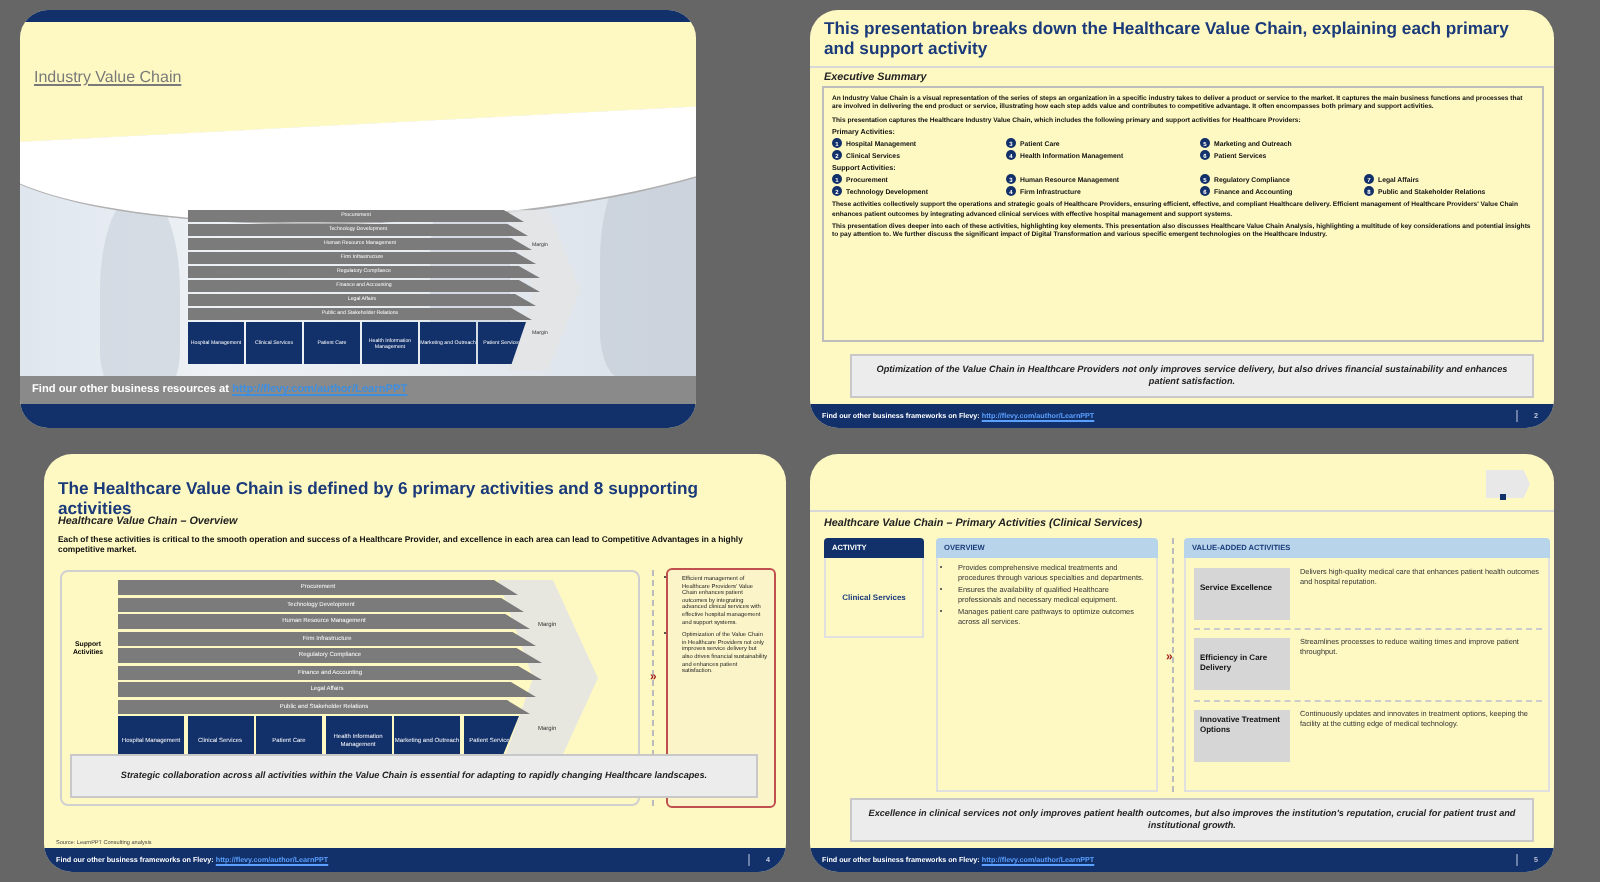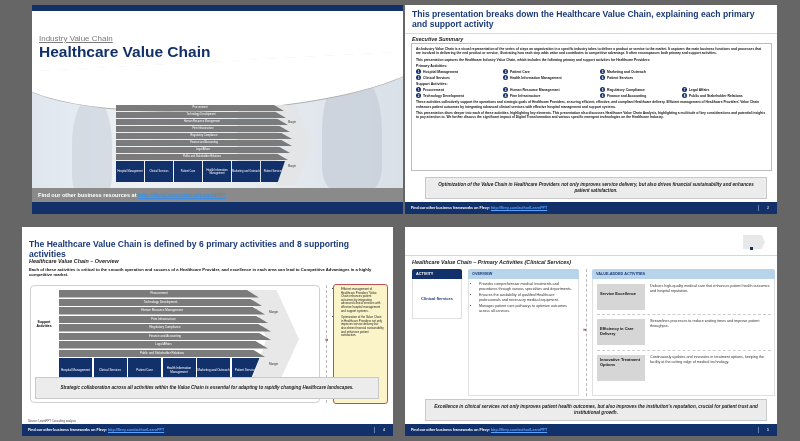--- a/index.html
+++ b/index.html
@@ -1,18 +1,18 @@
 <!DOCTYPE html>
 <html><head>
 <meta charset="utf-8">
 <style>
   * { box-sizing: border-box; margin: 0; padding: 0; }
   html, body { width: 800px; height: 441px; background: #666666; overflow: hidden; font-family: "Liberation Sans", sans-serif; }
-  .slide { position: absolute; background: #ffffff; overflow: hidden; }
-  #s1 { left: 32px; top: 5px; width: 371px; height: 209px; }
+  .slide { position: absolute; background: #fef9c3; overflow: hidden; border-radius: 14px; }
+  #s1 { left: 10px; top: 5px; width: 338px; height: 209px; }
   #s2 { left: 405px; top: 5px; width: 372px; height: 209px; }
   #s3 { left: 22px; top: 227px; width: 371px; height: 209px; }
   #s4 { left: 405px; top: 227px; width: 372px; height: 209px; }
 
   
   .s1-topbar { position: absolute; left: 0; top: 0; width: 100%; height: 6px; background: #12306a; }
   .s1-sub { position: absolute; left: 7px; top: 29px; font-size: 8px; color: #7a7a7a; text-decoration: underline; }
   .s1-title { position: absolute; left: 7px; top: 38px; font-size: 15.5px; font-weight: bold; color: #12306a; }
   .s1-photo { position: absolute; left: 0; top: 70px; width: 100%; height: 120px;
     background: linear-gradient(90deg, #dfe6ee 0%, #eef2f6 30%, #e7ecf1 60%, #d9e0e8 100%); }
@@ -82,21 +82,20 @@
 
 <div class="slide" id="s1">
   <div class="s1-topbar"></div>
   <div class="s1-photo">
     <div class="s1-person" style="left:40px;top:20px;width:40px;height:100px;"></div>
     <div class="s1-person" style="left:205px;top:5px;width:40px;height:100px;"></div>
     <div class="s1-person" style="left:290px;top:-5px;width:60px;height:120px;background:#c8d0da;"></div>
   </div>
   <div class="s1-wave"></div>
   <div class="s1-sub">Industry Value Chain</div>
-  <div class="s1-title">Healthcare Value Chain</div>
 
   <div class="vc" style="left:84px;top:100px;width:200px;height:80px;">
     <div class="chev" style="left:160px;top:0;width:36px;height:80px;"></div>
     <div class="bar" style="top:0;width:168px;height:6px;line-height:6px;">Procurement</div>
     <div class="bar" style="top:7px;width:170px;height:6px;line-height:6px;">Technology Development</div>
     <div class="bar" style="top:14px;width:172px;height:6px;line-height:6px;">Human Resource Management</div>
     <div class="bar" style="top:21px;width:174px;height:6px;line-height:6px;">Firm Infrastructure</div>
     <div class="bar" style="top:28px;width:176px;height:6px;line-height:6px;">Regulatory Compliance</div>
     <div class="bar" style="top:35px;width:176px;height:6px;line-height:6px;">Finance and Accounting</div>
     <div class="bar" style="top:42px;width:174px;height:6px;line-height:6px;">Legal Affairs</div>

